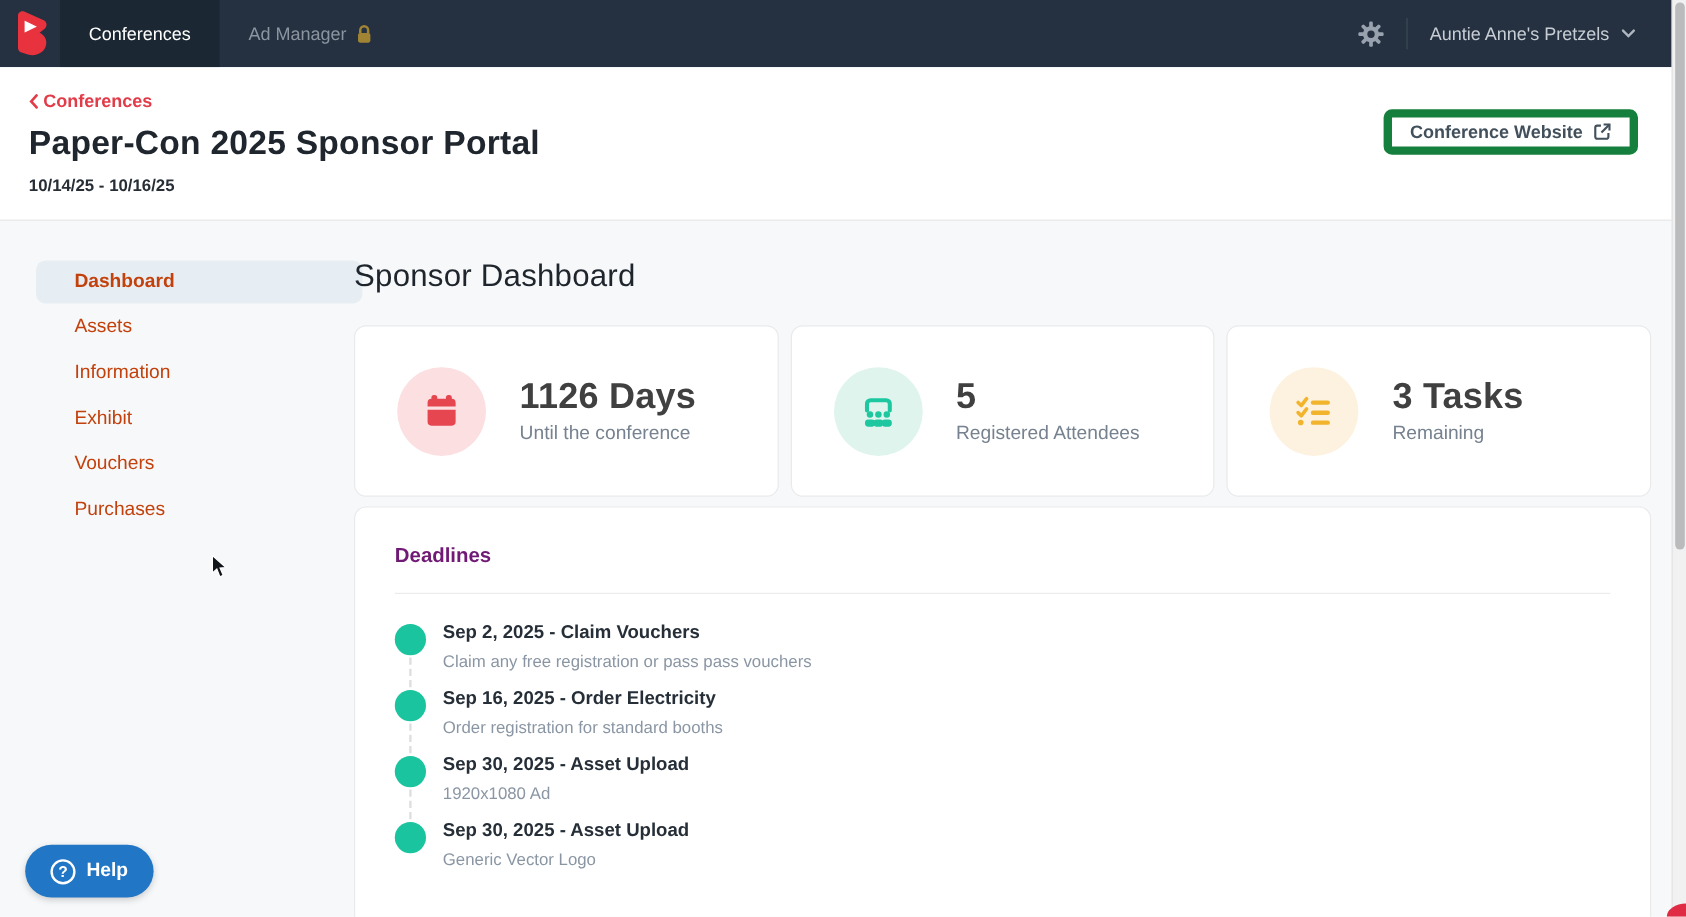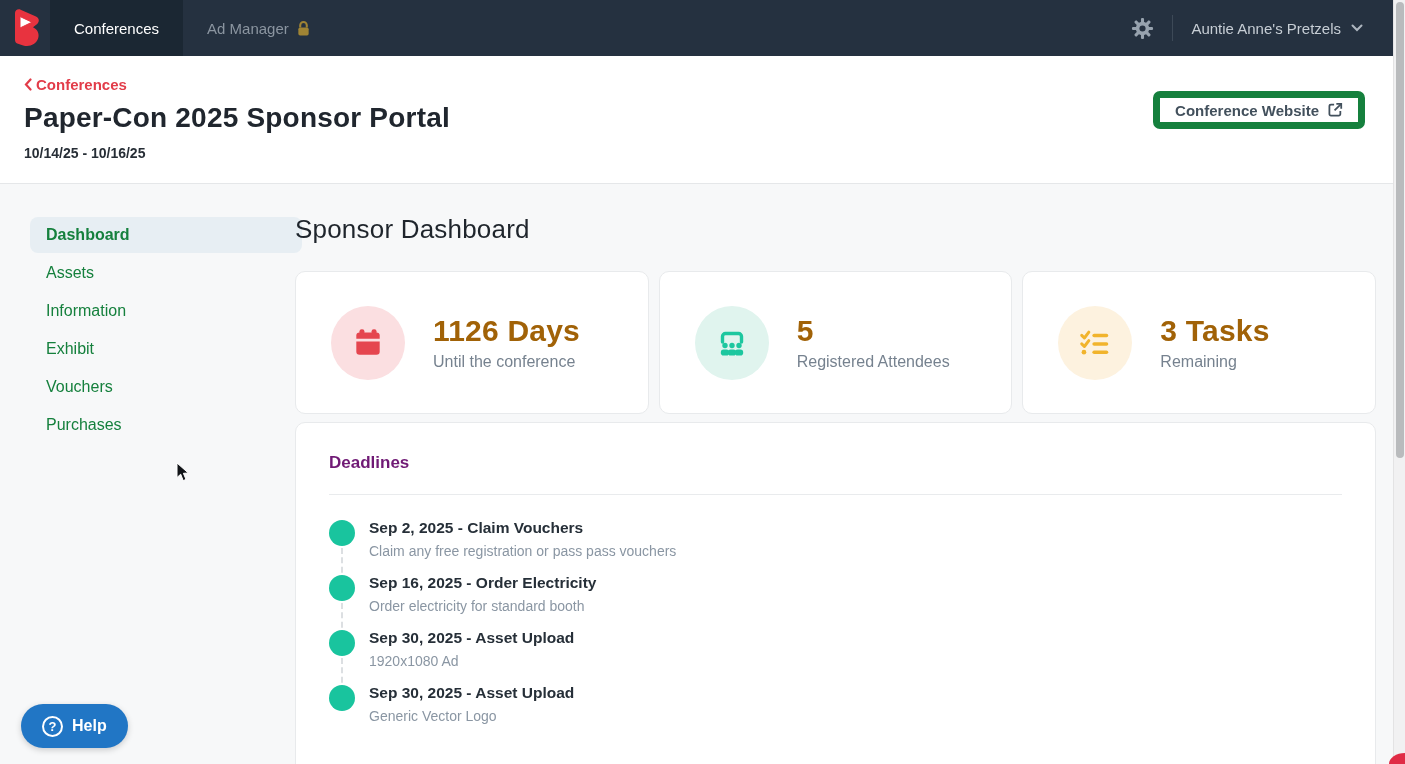--- a/index.html
+++ b/index.html
@@ -20,30 +20,30 @@
   
   .page-header { background:#ffffff; border-bottom:1px solid #e5e7e9; padding:20px 24px 20px 24px; position:relative; height:128px; }
   .breadcrumb { color:#e23c49; font-size:15px; font-weight:600; display:inline-flex; align-items:center; gap:4px; cursor:pointer; }
   .page-title { font-size:28px; font-weight:600; color:#20262e; margin-top:7px; letter-spacing:.2px; }
   .page-dates { font-size:14px; font-weight:700; color:#272e36; margin-top:11px; }
   .website-btn { position:absolute; right:40px; top:35px; height:38px; display:inline-flex; align-items:center; gap:8px; background:#fff; border:7px solid #15803d; border-radius:7px; padding:0 15px; font-size:15px; font-weight:600; color:#42505c; cursor:pointer; }
 
   
   .body-wrap { display:flex; align-items:flex-start; }
   .sidebar { width:280px; padding:33px 0 0 30px; flex-shrink:0; }
-  .side-item { width:272px; padding:9px 16px; border-radius:8px; font-size:16px; color:#15803d; margin-bottom:2px; cursor:pointer; }
+  .side-item { width:272px; padding:9px 32px; border-radius:8px; font-size:16px; color:#c2410c; margin-bottom:2px; cursor:pointer; }
   .side-item.active { background:#e7eef3; font-weight:600; }
 
   .main { flex:1; padding:30px 29px 0 15px; }
   .main-title { font-size:26px; font-weight:500; color:#1f252c; letter-spacing:.2px; }
 
   .stat-row { display:flex; gap:10px; margin-top:26px; }
   .stat-card { flex:1; height:143px; background:#fff; border:1px solid #e8eaec; border-radius:10px; display:flex; align-items:center; padding-left:35px; gap:28px; }
   .stat-circle { width:74px; height:74px; border-radius:50%; display:flex; align-items:center; justify-content:center; flex-shrink:0; }
-  .stat-value { font-size:30px; font-weight:600; color:#a16207; letter-spacing:.2px; }
+  .stat-value { font-size:30px; font-weight:600; color:#404040; letter-spacing:.2px; }
   .stat-label { font-size:16px; color:#76828f; margin-top:5px; }
 
   .deadlines-card { margin-top:8px; background:#fff; border:1px solid #e8eaec; border-radius:10px; padding:30px 33px; height:570px; }
   .deadlines-title { font-size:17px; font-weight:700; color:#701a75; }
   .deadlines-divider { border-bottom:1px solid #e9ebed; margin-top:21px; }
   .timeline { margin-top:24px; }
   .tl-item { position:relative; padding-left:40px; padding-bottom:15px; }
   .tl-item:not(:last-child)::after { content:''; position:absolute; left:12px; top:29px; height:34px; border-left:2px dashed #dcdfe2; }
   .tl-dot { position:absolute; left:0; top:1px; width:26px; height:26px; border-radius:50%; background:#19c49e; }
   .tl-title { font-size:15.5px; font-weight:600; color:#262f38; }
@@ -208,21 +208,21 @@
 
           <div class="tl-item">
             <div class="tl-dot"></div>
             <div class="tl-title">Sep 2, 2025 - Claim Vouchers</div>
             <div class="tl-desc">Claim any free registration or pass pass vouchers</div>
           </div>
 
           <div class="tl-item">
             <div class="tl-dot"></div>
             <div class="tl-title">Sep 16, 2025 - Order Electricity</div>
-            <div class="tl-desc">Order electricity for standard booth</div>
+            <div class="tl-desc">Order registration for standard booths</div>
           </div>
 
           <div class="tl-item">
             <div class="tl-dot"></div>
             <div class="tl-title">Sep 30, 2025 - Asset Upload</div>
             <div class="tl-desc">1920x1080 Ad</div>
           </div>
 
           <div class="tl-item">
             <div class="tl-dot"></div>

